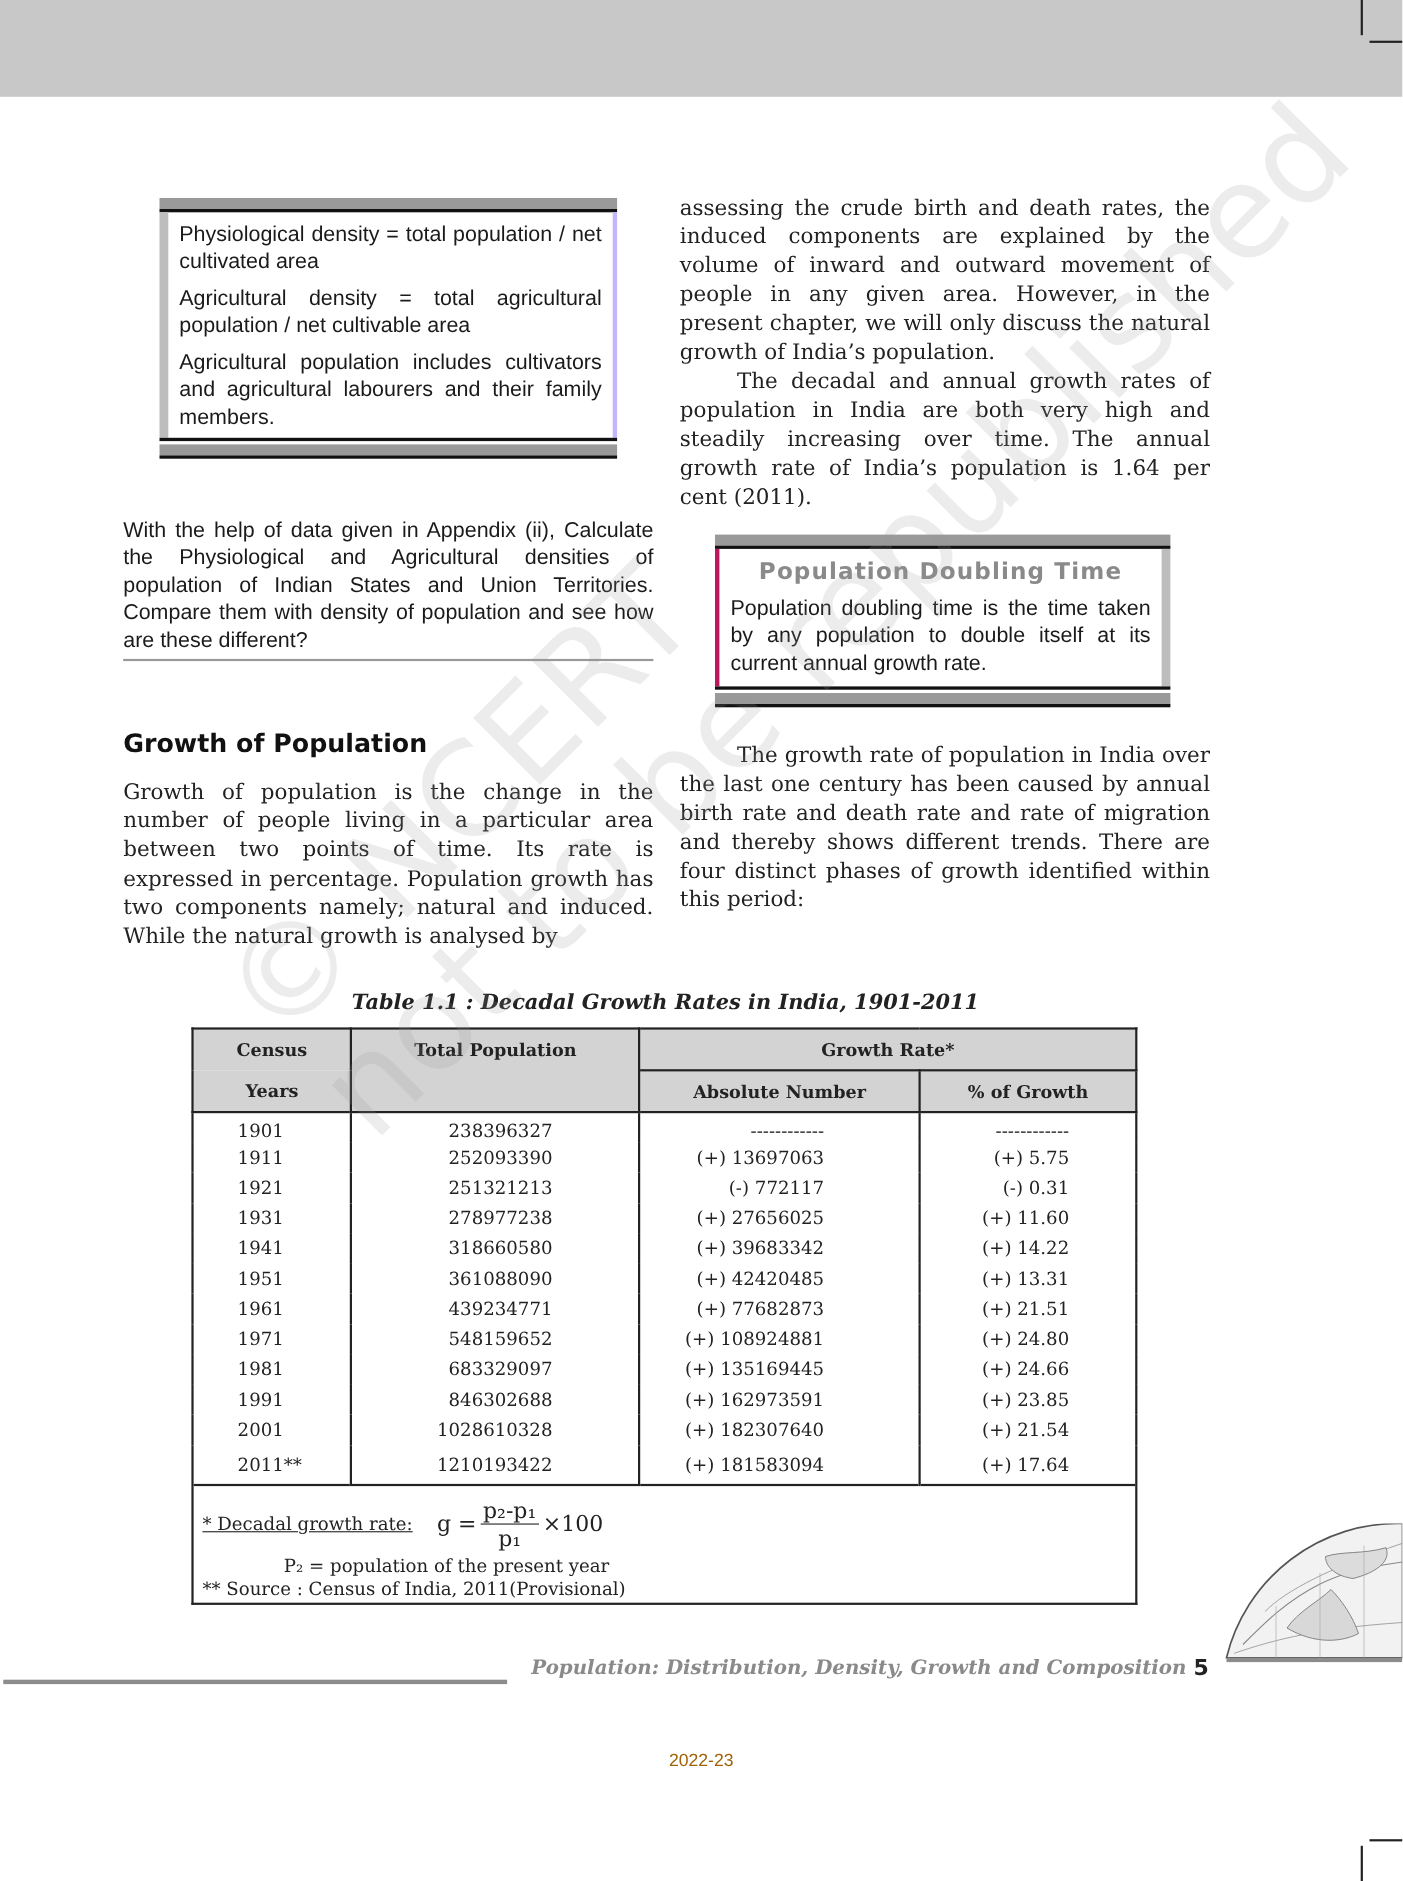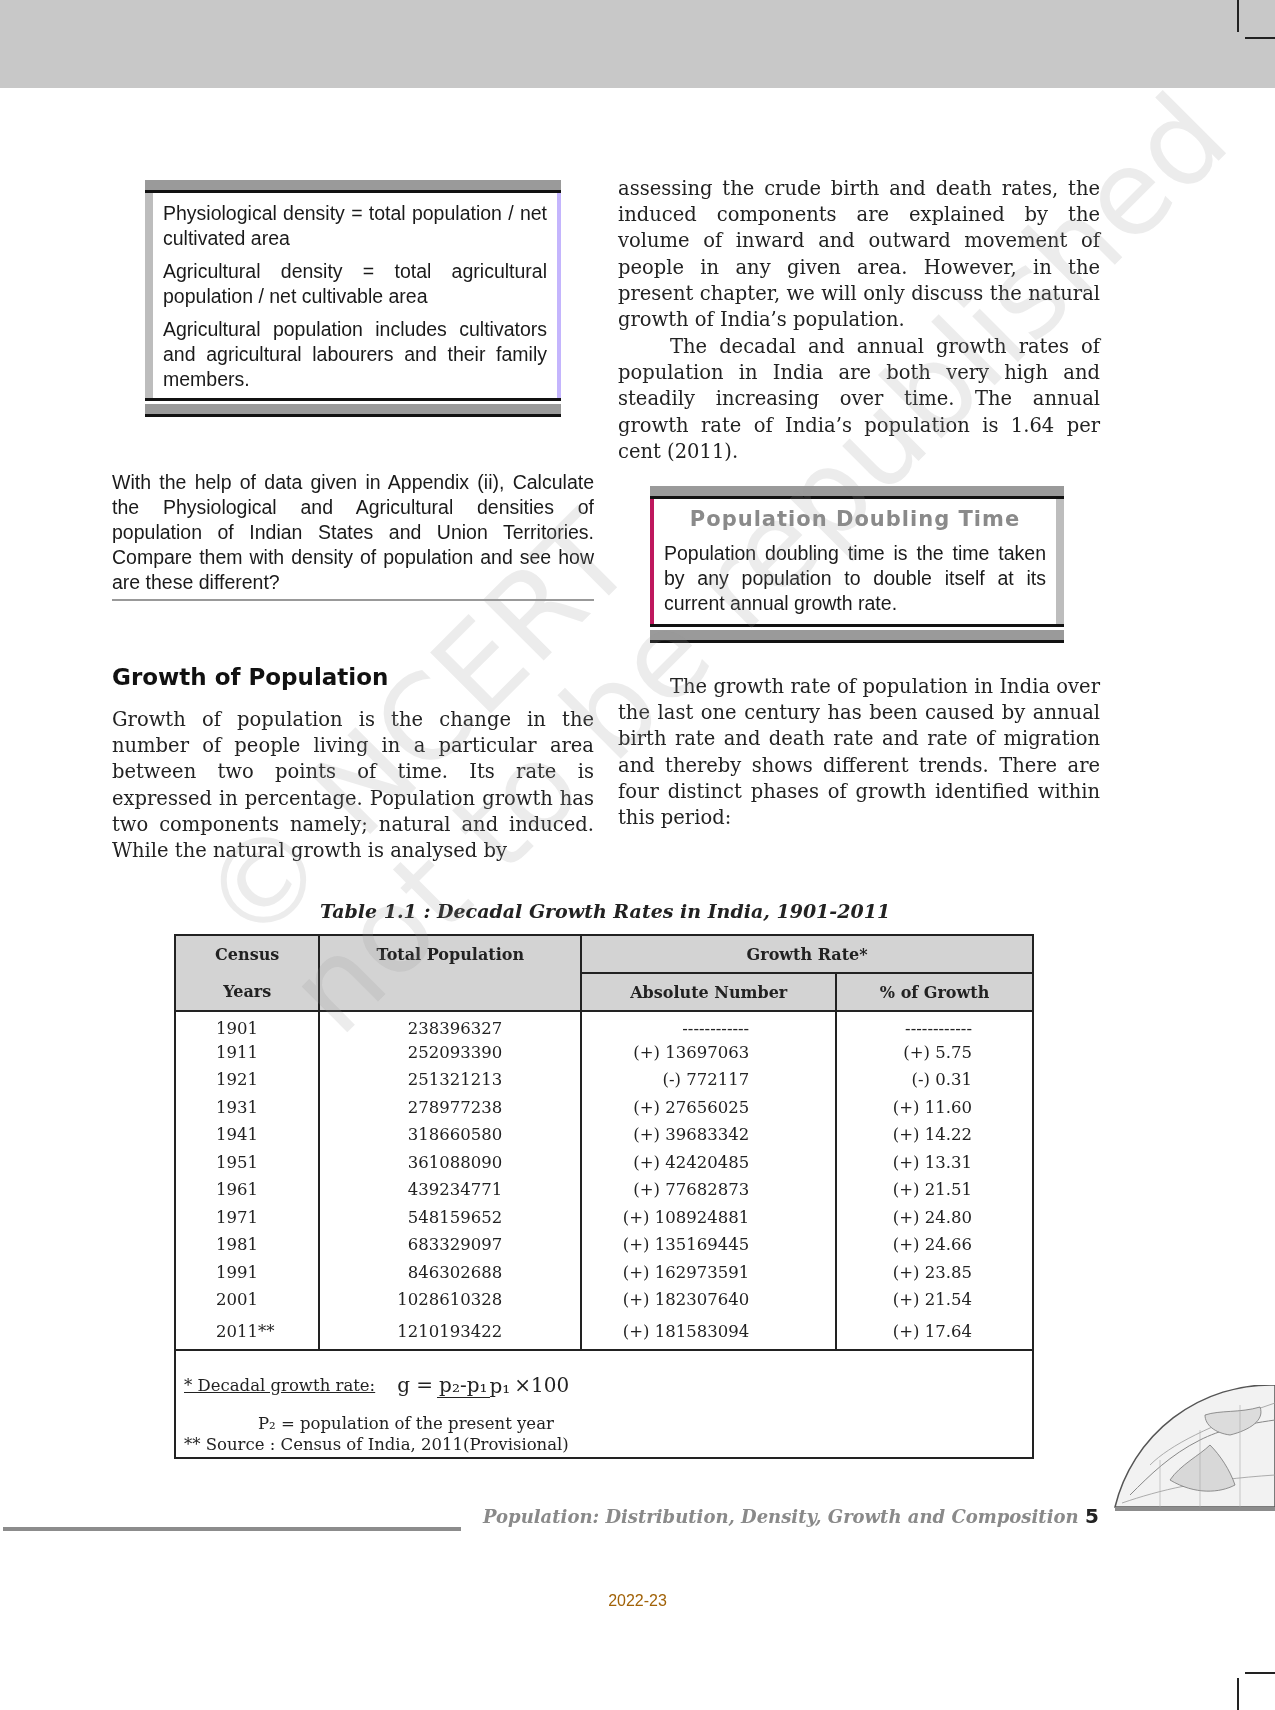--- a/index.html
+++ b/index.html
@@ -98,21 +98,21 @@
   .c-pct { width: 196px; text-align: right; padding-right: 60px !important; }
   .c-year, .c-pop, .c-abs, .c-pct { box-sizing: border-box; }
 
   .tbl-note {
     border: 2px solid #222; border-top: none; padding: 8px 8px 2px 8px;
     font-family: "DejaVu Serif", serif; font-size: 16.5px; color: #222; line-height: 21px;
   }
   .formula-row { display: flex; align-items: center; height: 54px; }
   .formula-label { font-size: 16.5px; text-decoration: underline; }
   .formula { display: inline-flex; align-items: center; margin-left: 22px; font-size: 20px; }
-  .frac { display: inline-flex; flex-direction: row; align-items: center; margin: 0 4px; }
+  .frac { display: inline-flex; flex-direction: column; align-items: center; margin: 0 4px; }
   .frac .num { border-bottom: 1.5px solid #222; padding: 0 2px; line-height: 24px; }
   .frac .den { line-height: 24px; }
   .note-line { white-space: pre; }
 
   
   .footer-rule { position: absolute; left: 3px; top: 1527px; width: 458px; height: 4px; background: #8c8c8c; }
   .footer-title {
     position: absolute; left: 483px; top: 1506px; font-family: "DejaVu Serif", serif;
     font-style: italic; font-weight: bold; font-size: 18px; color: #8a8a8a;
   }

